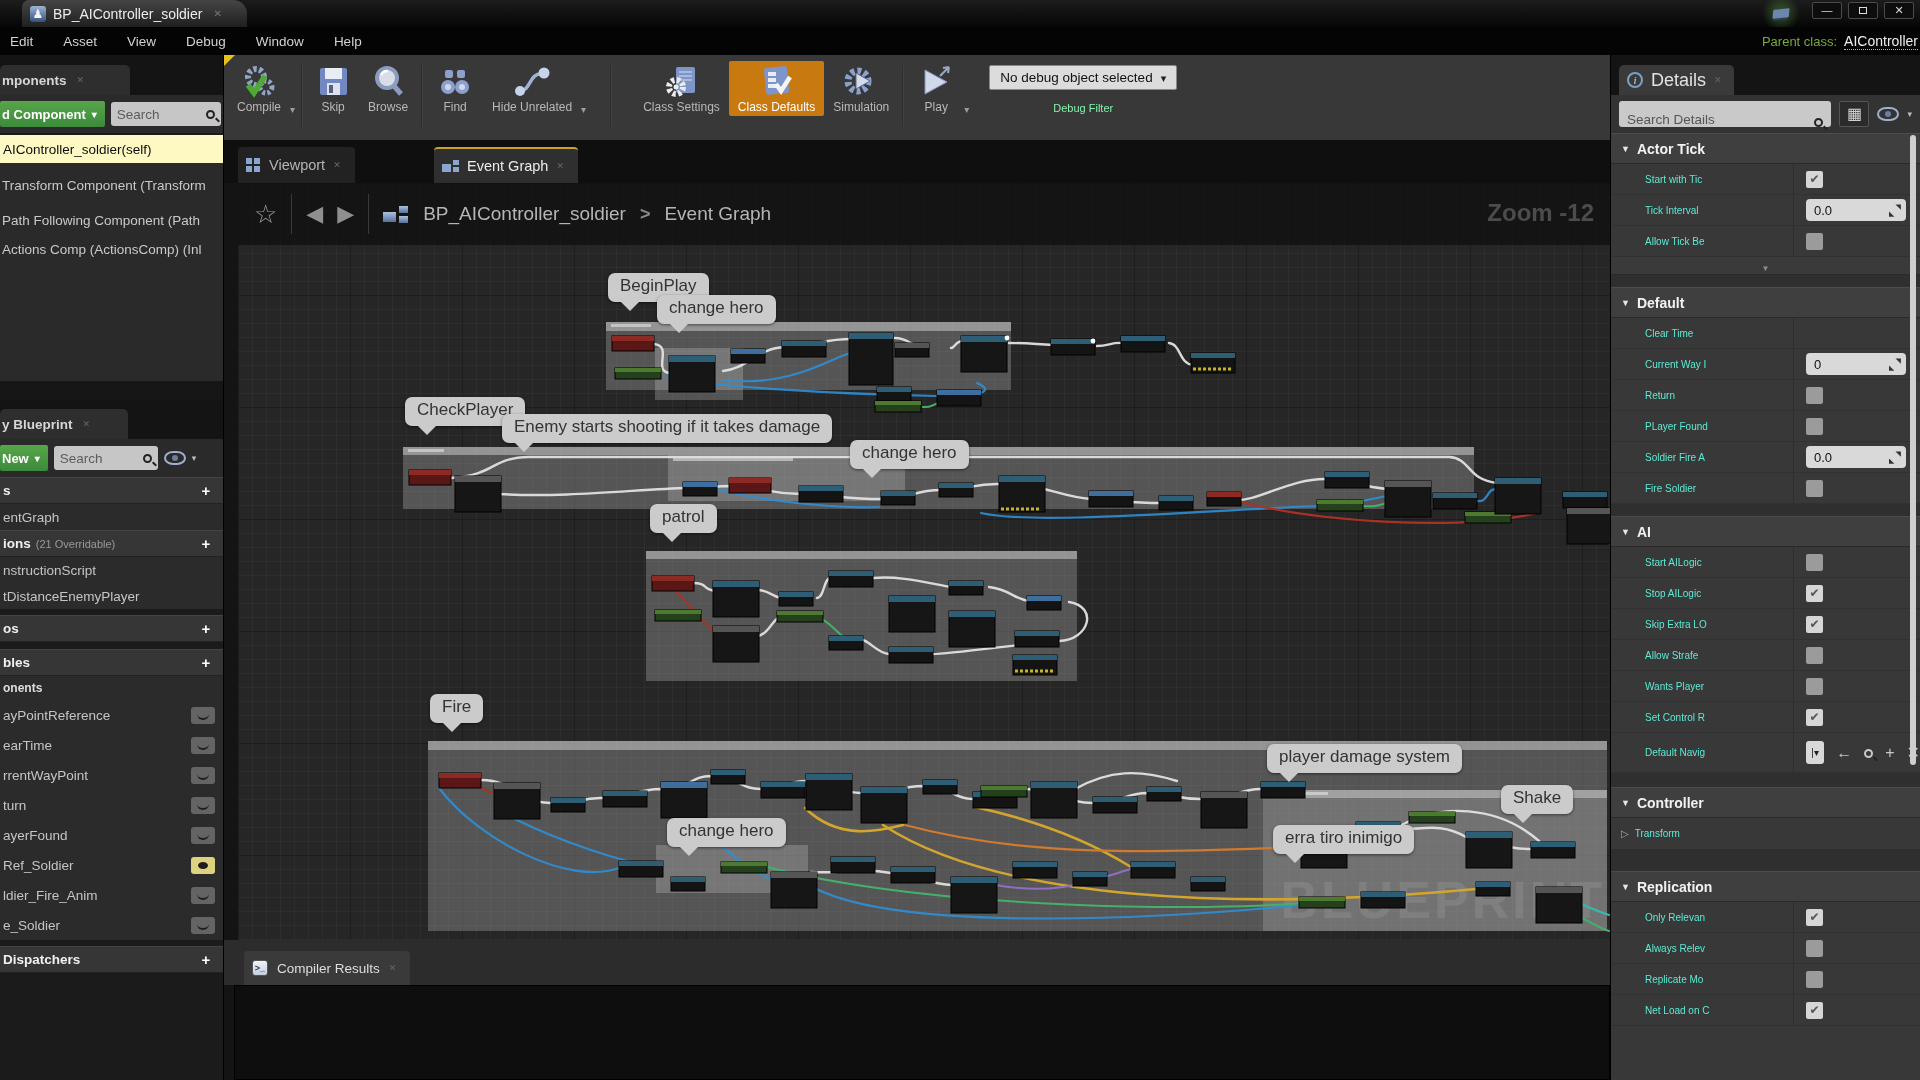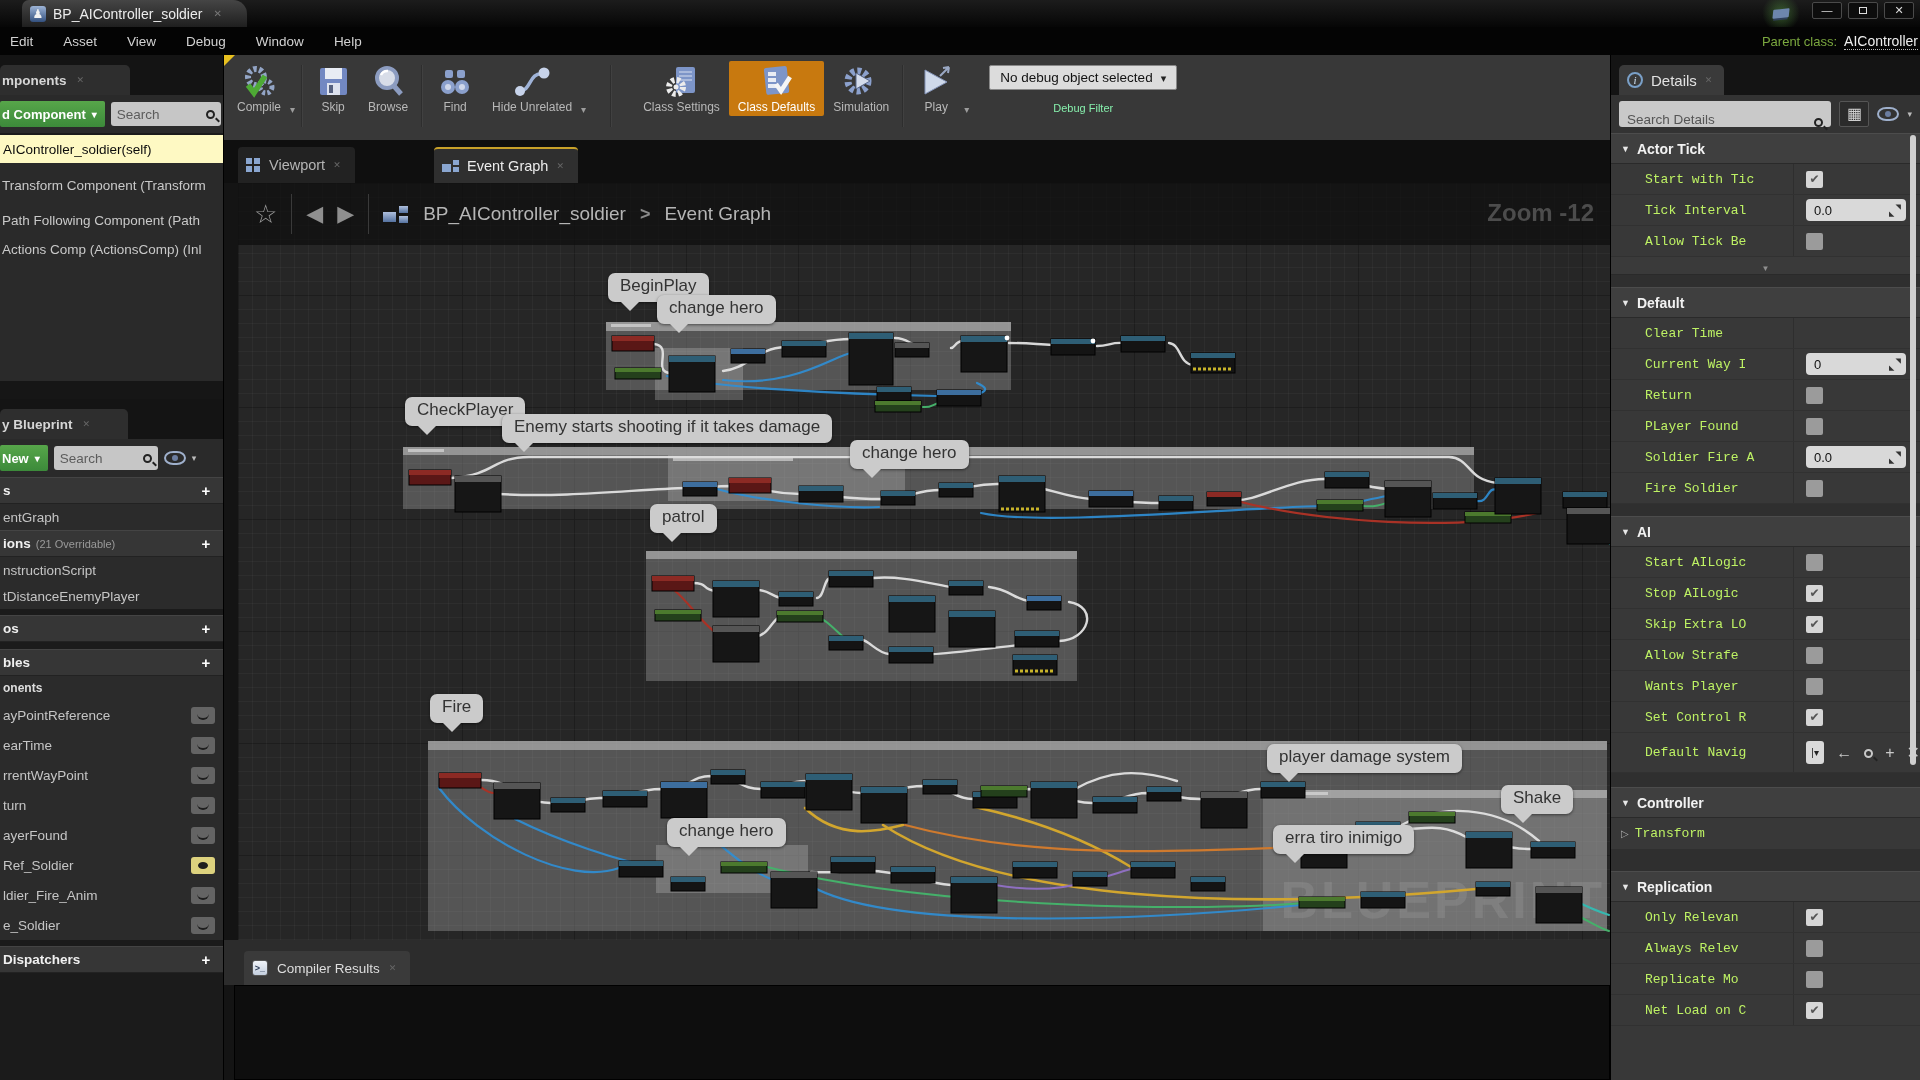--- a/index.html
+++ b/index.html
@@ -164,38 +164,38 @@
 
   
   #rightpanel { position:absolute; left:1610px; top:55px; width:310px; height:1025px;
     background:#383838; border-left:1px solid #000; overflow:hidden; }
   #dtabstrip { height:40px; background:#141414; position:relative; }
   #dtab { position:absolute; left:8px; bottom:0; height:30px; background:#3a3a3a;
     border-radius:5px 5px 0 0; display:flex; align-items:center; gap:8px; padding:0 12px 0 8px; }
   #dtab .ic { width:16px; height:16px; border:2px solid #7aa0c8; border-radius:50%;
     color:#cfe0f0; font-size:11px; font-style:italic; font-family:"Liberation Serif",serif;
     line-height:13px; text-align:center; }
-  #dtab .t { color:#e2e2e2; font-size:15px; }
+  #dtab .t { color:#e2e2e2; font-size:18px; }
   #dtab .x { color:#666; font-size:9px; }
   #dtoolbar { height:38px; background:#333; display:flex; align-items:center; gap:8px; padding:0 8px; }
   #dsearch { background:#c9c9c9; border-radius:3px; height:26px; flex:1; display:flex;
     align-items:flex-end; padding:0 8px; gap:6px; }
   #dsearch .ph { color:#555; font-size:13.5px; flex:1; }
   #gridbtn { width:30px; height:26px; background:#2b2b2b; border:1px solid #555; border-radius:2px;
     color:#cfcfcf; font-size:16px; line-height:24px; text-align:center; }
   #gridbtn::after { content:"▦"; }
   .dhdr { height:31px; background:#3f3f3f; border-top:1px solid #4c4c4c; border-bottom:1px solid #2a2a2a;
     display:flex; align-items:center; gap:7px; padding-left:10px; }
   .dhdr .tri { color:#e8e8e8; font-size:9px; }
   .dhdr .tri::after { content:"▼"; }
   .dhdr .t { color:#f2f2f2; font-weight:bold; font-size:14px; }
   .drow { height:31px; background:#383838; border-bottom:1px solid #313131; position:relative;
     display:flex; align-items:center; }
-  .drow .dlbl { color:#bef264; font-size:13px; padding-left:34px; width:185px;
-    white-space:nowrap; overflow:hidden; flex:none;font-family:Liberation Mono, monospace; }
+  .drow .dlbl { color:#5eead4; font-size:10px; padding-left:34px; width:185px;
+    white-space:nowrap; overflow:hidden; flex:none; }
   .dsep-v { position:absolute; left:182px; top:0; bottom:0; width:1px; background:#2e2e2e; }
   .cb { width:17px; height:17px; background:#9b9b9b; border-radius:2px; margin-left:10px;
     text-align:center; line-height:17px; font-size:12px; color:#555; }
   .cb[data-checked="true"] { background:#d6d6d6; }
   .cb[data-checked="true"]::after { content:"✔"; }
   .spin { position:relative; margin-left:10px; width:100px; height:22px; background:#d9d9d9;
     border-radius:4px; color:#111; font-size:13px; display:flex; align-items:center; padding-left:8px; }
   .spin .cnr { position:absolute; right:5px; top:4px; width:12px; height:14px; color:#333;
     font-size:7px; line-height:7px; }
   .spin .cnr::before { content:"◥"; position:absolute; right:0; top:0; }

